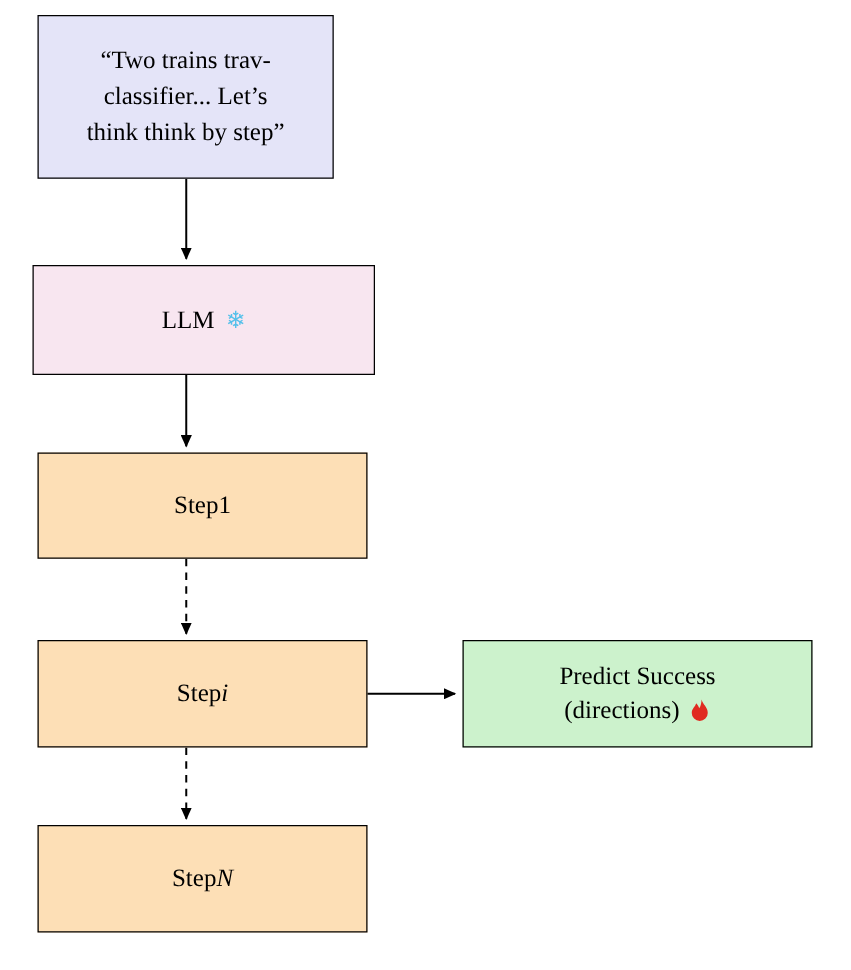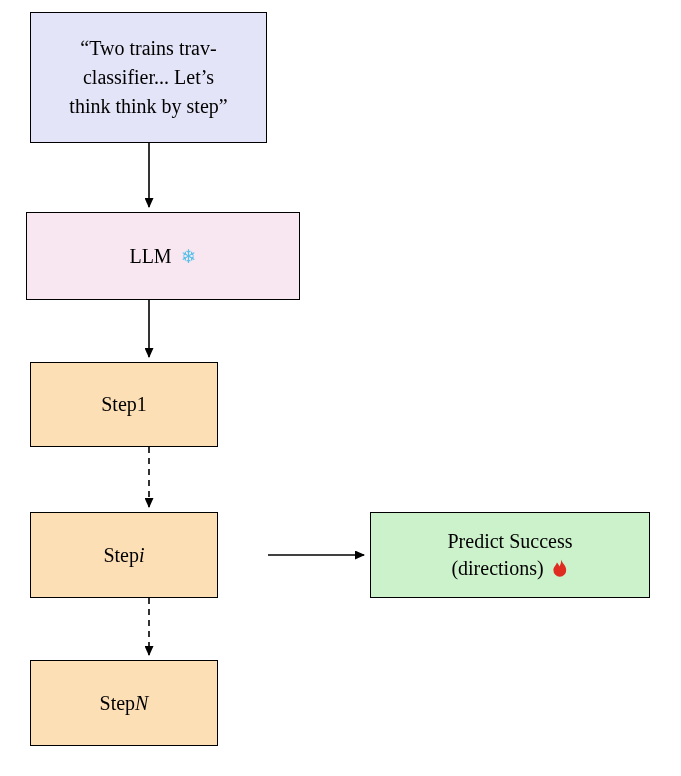--- a/index.html
+++ b/index.html
@@ -39,21 +39,21 @@
     flex-direction: column;
     line-height: 29px;
   }
   .llm {
     left: 26px; top: 212px;
     width: 274px; height: 88px;
     background: var(--llm-bg, #f9e6f0);
   }
   .step {
     left: 30px;
-    width: 188px; height: 86px;
+    width: 264px; height: 86px;
     background: var(--step-bg, #fde1ba);
   }
   .step1 { top: 362px; height: 85px; }
   .stepi { top: 512px; }
   .stepN { top: 660px; }
   .predict {
     left: 370px; top: 512px;
     width: 280px; height: 86px;
     background: var(--classifier-bg, #ccf2cc);
     flex-direction: column;

